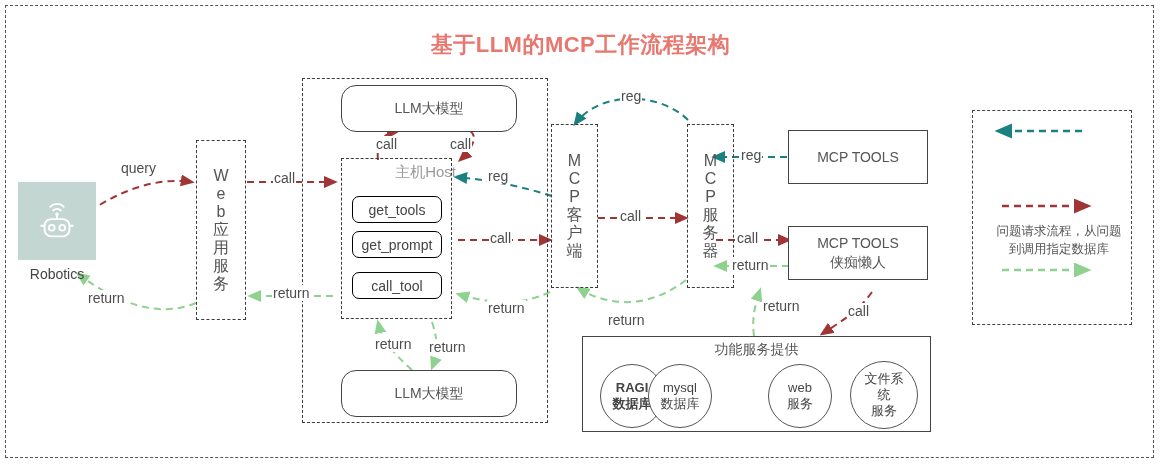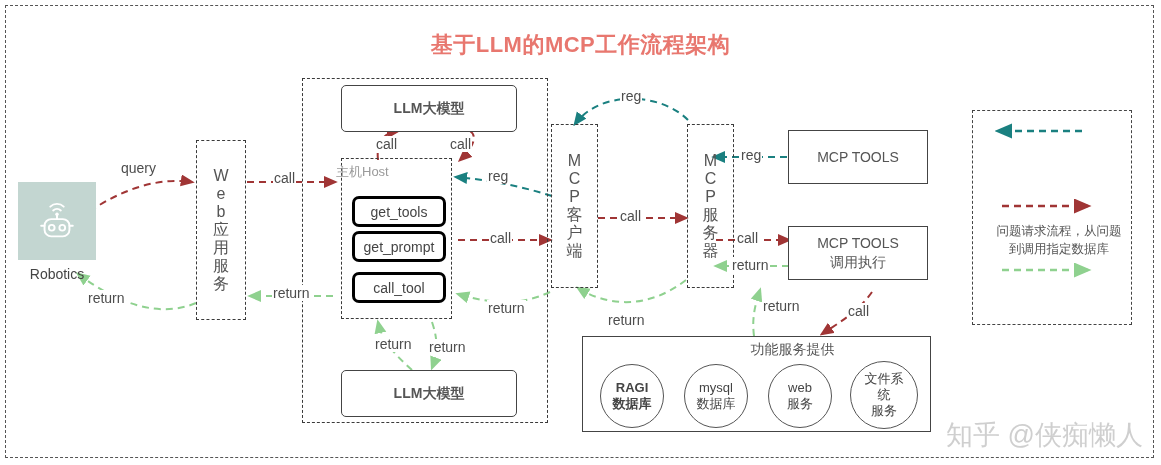--- a/index.html
+++ b/index.html
@@ -8,32 +8,32 @@
   #outer-frame{position:absolute;left:5px;top:5px;width:1149px;height:453px;border:1px dashed #555;box-sizing:border-box;}
   svg#wires{position:absolute;left:0;top:0;width:1161px;height:465px;pointer-events:none;}
 
   .title{position:absolute;left:0;top:20px;width:1161px;text-align:center;color:#e8776f;
          font-size:22px;font-weight:bold;letter-spacing:.5px;margin-top:10px;}
 
   .dbox{position:absolute;border:1px dashed #3a3a3a;box-sizing:border-box;background:transparent;}
   .sbox{position:absolute;border:1px solid #444;box-sizing:border-box;background:#fff;
         display:flex;flex-direction:column;align-items:center;justify-content:center;
         color:#555;font-size:14px;line-height:1.35;text-align:center;}
-  .sbox.round{border-radius:5px;font-weight:bold;}
+  .sbox.round{border-radius:15px;}
 
   .robot-tile{position:absolute;background:#c3d6d1;display:flex;align-items:center;justify-content:center;}
   .robot-label{position:absolute;color:#444;font-size:14px;text-align:center;width:120px;}
 
   .vstack{position:absolute;display:flex;flex-direction:column;align-items:center;justify-content:center;
           color:#555;font-size:16px;line-height:1.12;text-align:center;}
   .vstack span{display:block;}
 
-  .hostlabel{position:absolute;color:#9a9a9a;font-size:13px;text-align:left;width:120px;}
-
-  .pill{position:absolute;border:3px solid #000000;border-radius:7px;background:#fff;
+  .hostlabel{position:absolute;color:#9a9a9a;font-size:15px;text-align:right;width:120px;}
+
+  .pill{position:absolute;border:1px solid #000000;border-radius:7px;background:#fff;
         display:flex;align-items:center;justify-content:center;color:#444;font-size:14px;}
 
   .svcpanel{position:absolute;border:1px solid #444;box-sizing:border-box;background:#fff;}
   .svctitle{position:absolute;width:100%;text-align:center;color:#555;font-size:14px;}
   .circle{position:absolute;border:1px solid #555;border-radius:50%;background:#fff;
           display:flex;flex-direction:column;align-items:center;justify-content:center;
           color:#444;font-size:13px;line-height:1.25;text-align:center;}
 
   .legend{position:absolute;border:1px dashed #444;box-sizing:border-box;background:#fff;}
   .legend-text{position:absolute;width:170px;text-align:center;color:#555;font-size:12.5px;line-height:1.45;left:14px;}
@@ -174,31 +174,31 @@
     <span>服</span>
     <span>务</span>
     <span>器</span>
   </div>
 
   <div class="sbox" style="left:788px;top:130px;width:140px;height:54px;">
     <span>MCP TOOLS</span>
   </div>
   <div class="sbox" style="left:788px;top:226px;width:140px;height:54px;">
     <span>MCP TOOLS</span>
-    <span>调用执行</span>
+    <span>侠痴懒人</span>
   </div>
 
   <div class="svcpanel" style="left:582px;top:336px;width:349px;height:96px;"></div>
-  <div class="svctitle" style="left:582px;top:341px;width:349px;padding-left:36px;">功能服务提供</div>
+  <div class="svctitle" style="left:582px;top:341px;width:349px;">功能服务提供</div>
 
   <div class="circle" style="left:600px;top:364px;width:62px;height:62px;font-weight:bold;">
     <span>RAGI</span>
     <span>数据库</span>
   </div>
-  <div class="circle" style="left:684px;top:364px;width:62px;height:62px;align-items:center;">
+  <div class="circle" style="left:648px;top:364px;width:62px;height:62px;align-items:center;">
     <span>mysql</span>
     <span>数据库</span>
   </div>
   <div class="circle" style="left:768px;top:364px;width:62px;height:62px;">
     <span>web</span>
     <span>服务</span>
   </div>
   <div class="circle" style="left:850px;top:361px;width:66px;height:66px;">
     <span>文件系</span>
     <span>统</span>
@@ -231,15 +231,14 @@
   <div class="alabel" style="left:619px;top:208px;">call</div>
   <div class="alabel" style="left:736px;top:230px;">call</div>
   <div class="alabel" style="left:731px;top:257px;">return</div>
   <div class="alabel" style="left:607px;top:312px;">return</div>
   <div class="alabel" style="left:487px;top:300px;">return</div>
   <div class="alabel" style="left:374px;top:336px;">return</div>
   <div class="alabel" style="left:428px;top:339px;">return</div>
   <div class="alabel" style="left:762px;top:298px;">return</div>
   <div class="alabel" style="left:847px;top:303px;">call</div>
 
-  <div class="watermark">知乎 @侠痴懒人</div>
 
 </div>
 
 </body></html>

